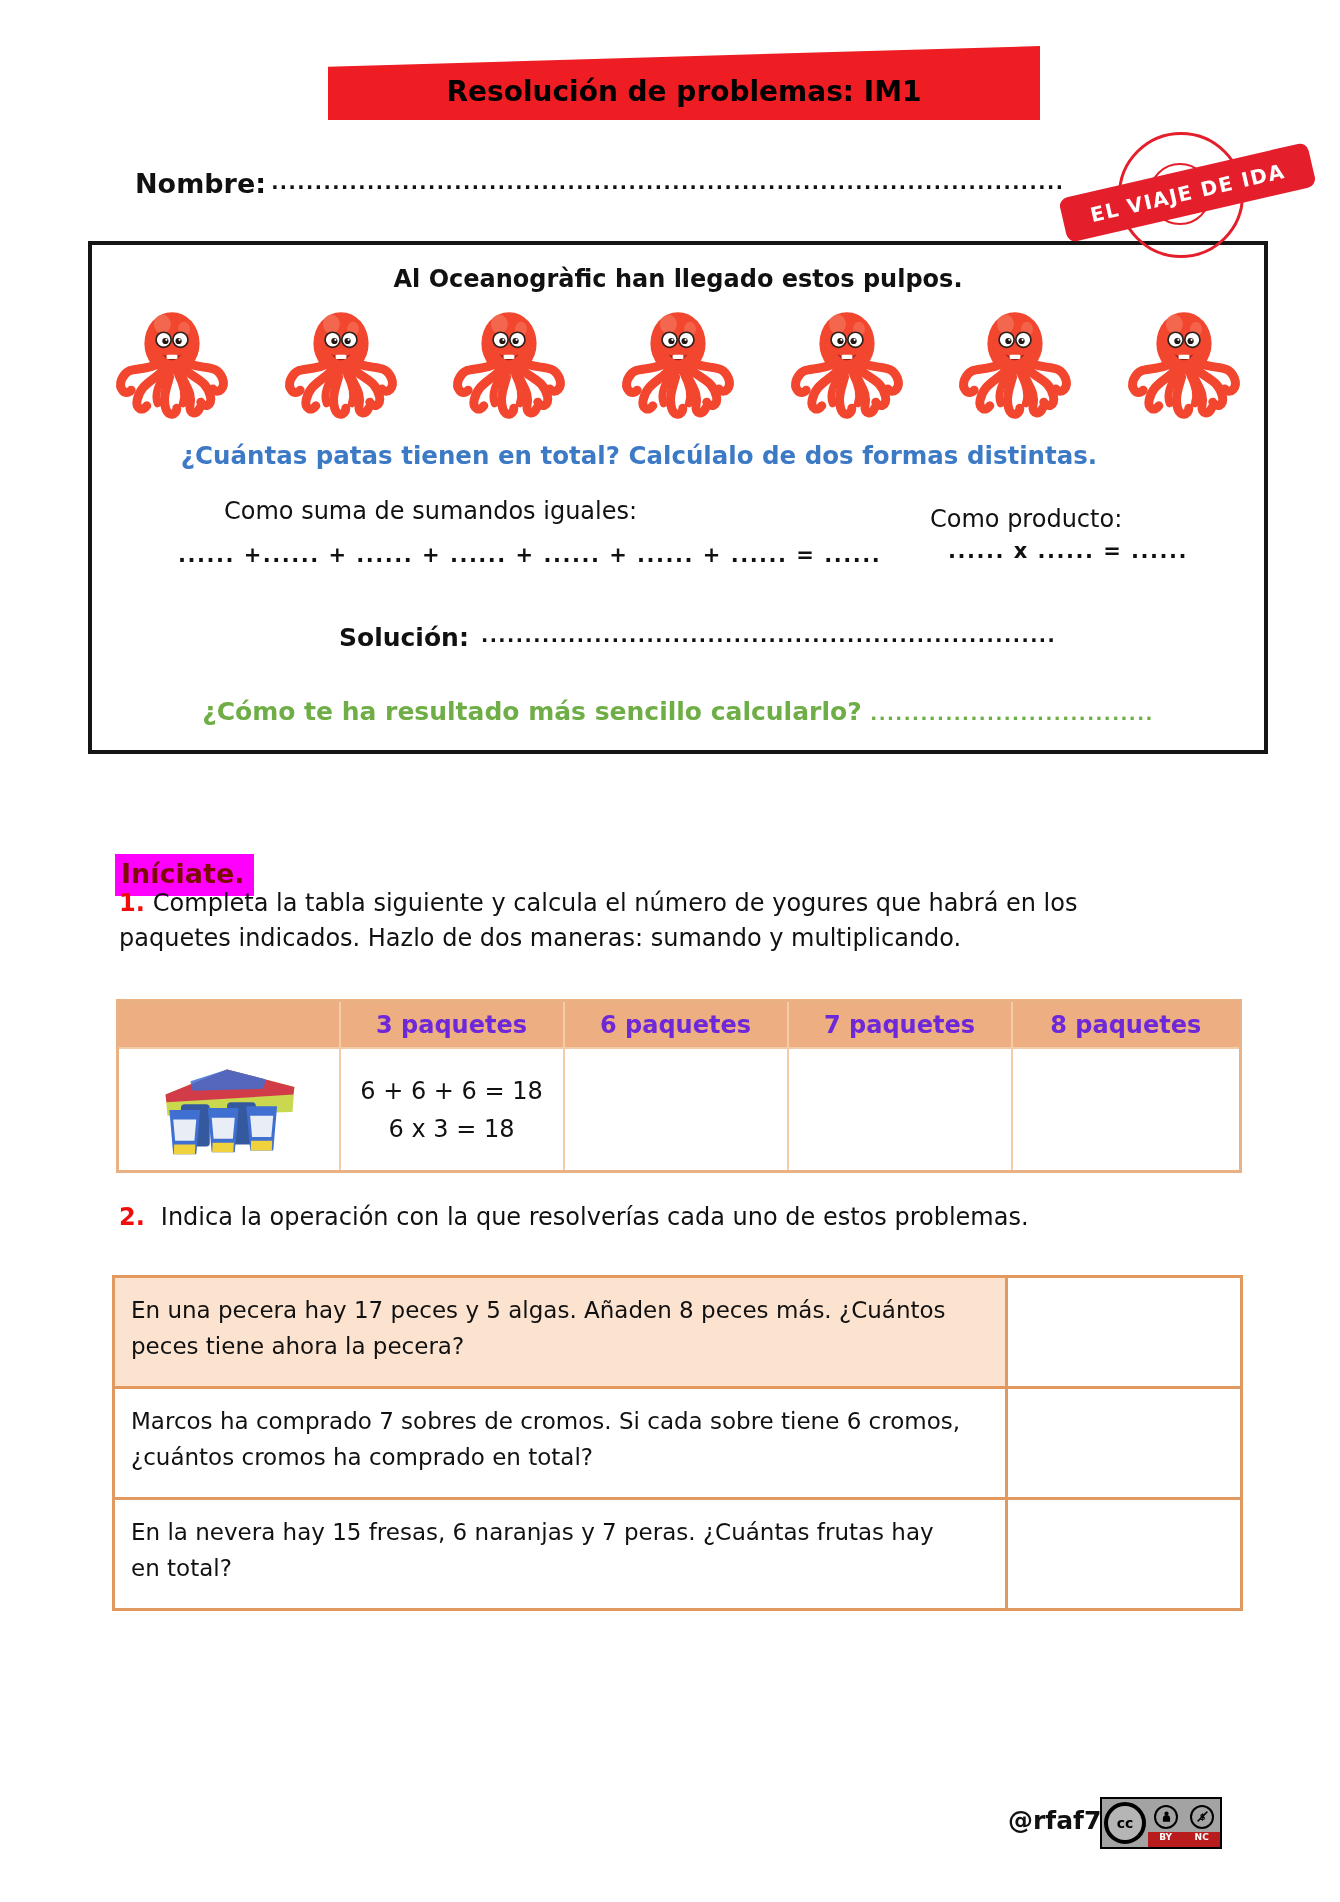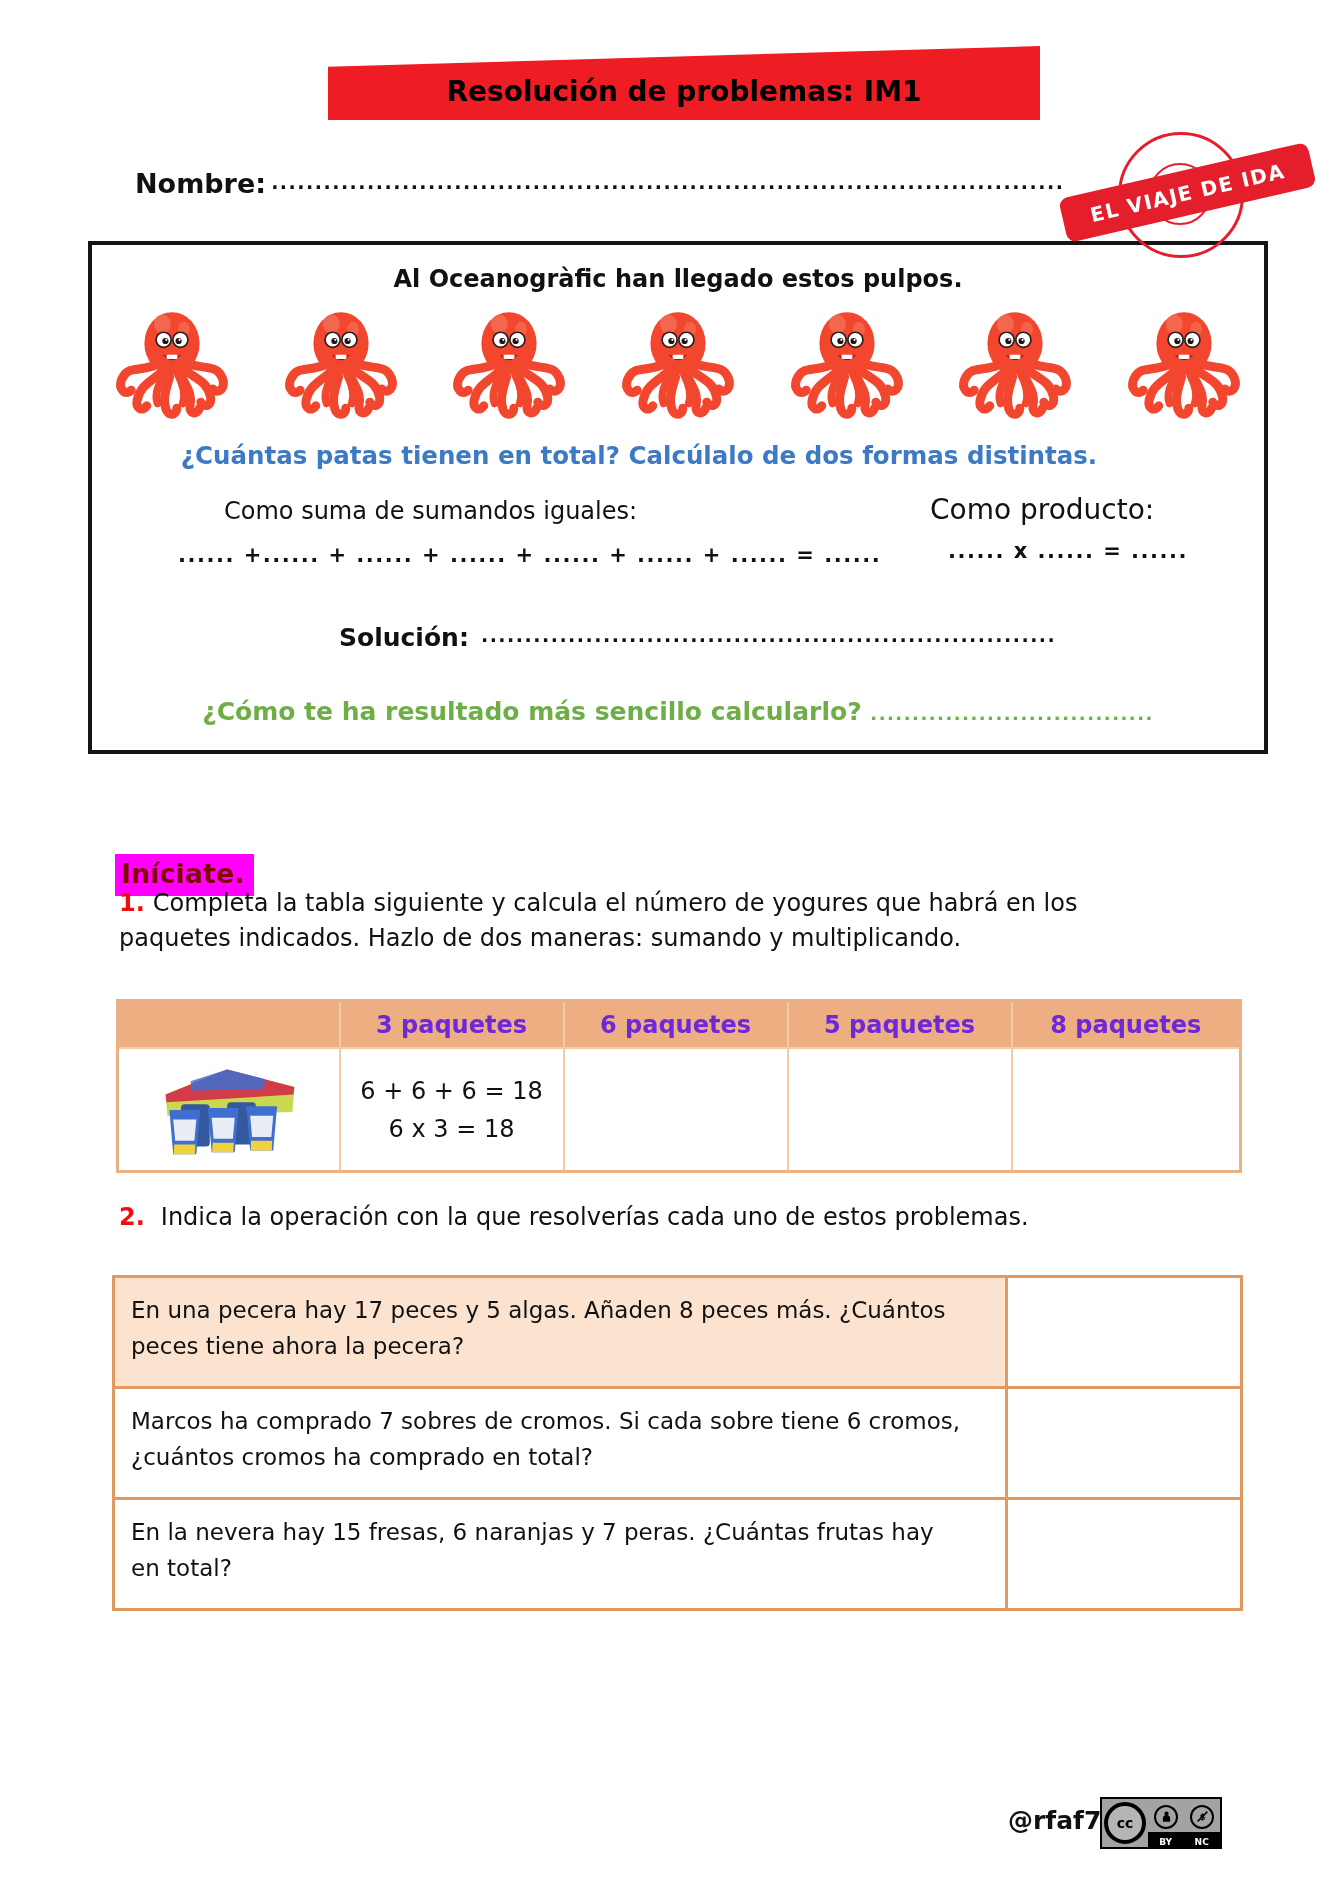--- a/index.html
+++ b/index.html
@@ -28,21 +28,21 @@
 
   
   .problem-box{position:absolute;left:88px;top:241px;width:1172px;height:505px;border:4px solid #151515;background:#fff;}
   .box-title{position:absolute;top:20px;left:0;width:100%;text-align:center;font-size:24px;font-weight:700;}
   .octo-row{position:absolute;top:60px;left:20px;right:20px;height:120px;display:flex;
             justify-content:space-between;align-items:flex-start;}
   .octo{width:120px;height:114px;flex-shrink:0;}
   .blue-q{position:absolute;top:196px;left:0;width:100%;box-sizing:border-box;padding-right:78px;
           text-align:center;color:#3d7ac5;font-size:24.5px;font-weight:700;}
   .sum-label{position:absolute;left:132px;top:252px;font-size:24px;}
-  .prod-label{position:absolute;left:838px;top:248px;font-size:28px;}
+  .prod-label{position:absolute;left:838px;top:260px;font-size:24px;}
   .sum-line{position:absolute;left:86px;top:298px;font-size:21px;white-space:nowrap;}
   .prod-line{position:absolute;left:856px;top:294px;font-size:21px;white-space:nowrap;}
   .sol-row{position:absolute;left:247px;top:378px;white-space:nowrap;}
   .sol-label{font-size:25px;font-weight:700;}
   .sol-dots{display:inline-block;width:575px;overflow:hidden;font-size:19px;vertical-align:baseline;margin-left:12px;}
   .green-q{position:absolute;left:0;top:452px;width:100%;text-align:center;color:#6fae46;
            font-size:25px;font-weight:700;white-space:nowrap;}
   .green-q .fdots{font-size:18px;color:#6fae46;}
 
   
@@ -77,22 +77,22 @@
   .cc-badge{position:absolute;left:1100px;top:1797px;width:122px;height:52px;background:#a3a3a3;
             border:2.5px solid #000;box-sizing:border-box;display:flex;}
   .cc-left{width:46px;display:flex;align-items:center;justify-content:center;}
   .cc-circle{width:34px;height:34px;border:4px solid #000;border-radius:50%;background:#b5b5b5;
              display:flex;align-items:center;justify-content:center;font-size:14px;font-weight:700;color:#000;}
   .cc-right{flex:1;display:flex;flex-direction:column;}
   .cc-icons{flex:1;display:flex;justify-content:space-around;align-items:center;padding-top:2px;}
   .cc-ic{width:24px;height:24px;border:2.5px solid #000;border-radius:50%;box-sizing:border-box;
          display:flex;align-items:center;justify-content:center;background:transparent;}
   .cc-ic svg{width:15px;height:15px;}
-  .cc-strip{height:15px;background:#000000;color:#fff;display:flex;justify-content:space-around;
-            align-items:flex-end;font-size:9px;font-weight:700;}
+  .cc-strip{height:15px;background:#b91c1c;color:#fff;display:flex;justify-content:space-around;
+            align-items:flex-start;font-size:9px;font-weight:700;}
 </style>
 </head>
 <body>
 
 <svg width="0" height="0" style="position:absolute">
   <defs>
     <g id="octo-shape">
       <g fill="none" stroke="#f2462f" stroke-width="7.5" stroke-linecap="round">
         <path d="M36 50 C22 56 13 50 8 62 C5 70 11 76 16 71"></path>
         <path d="M40 57 C31 65 24 67 21 79 C19 87 26 89 29 84"></path>
@@ -190,21 +190,21 @@
         <col style="width:224px">
         <col style="width:224px">
         <col style="width:224px">
         <col style="width:229px">
       </colgroup>
     <tbody>
         <tr>
       <th></th>
       <th>3 paquetes</th>
       <th>6 paquetes</th>
-      <th>5 paquetes</th>
+      <th>7 paquetes</th>
       <th>8 paquetes</th>
     </tr>
     <tr>
       <td>
         <svg class="yogurt" viewBox="0 0 160 104">
           <polygon points="14,36 78,10 148,28 146,54 16,58" fill="#c9d84e"></polygon>
           <polygon points="14,36 78,10 148,28 147,36 15,44" fill="#d23c49"></polygon>
           <polygon points="40,22 78,10 118,20 116,30 42,32" fill="#3f6fd0" opacity="0.85"></polygon>
           <rect x="30" y="46" width="30" height="44" rx="4" fill="#35599f"></rect>
           <rect x="78" y="44" width="30" height="44" rx="4" fill="#35599f"></rect>

